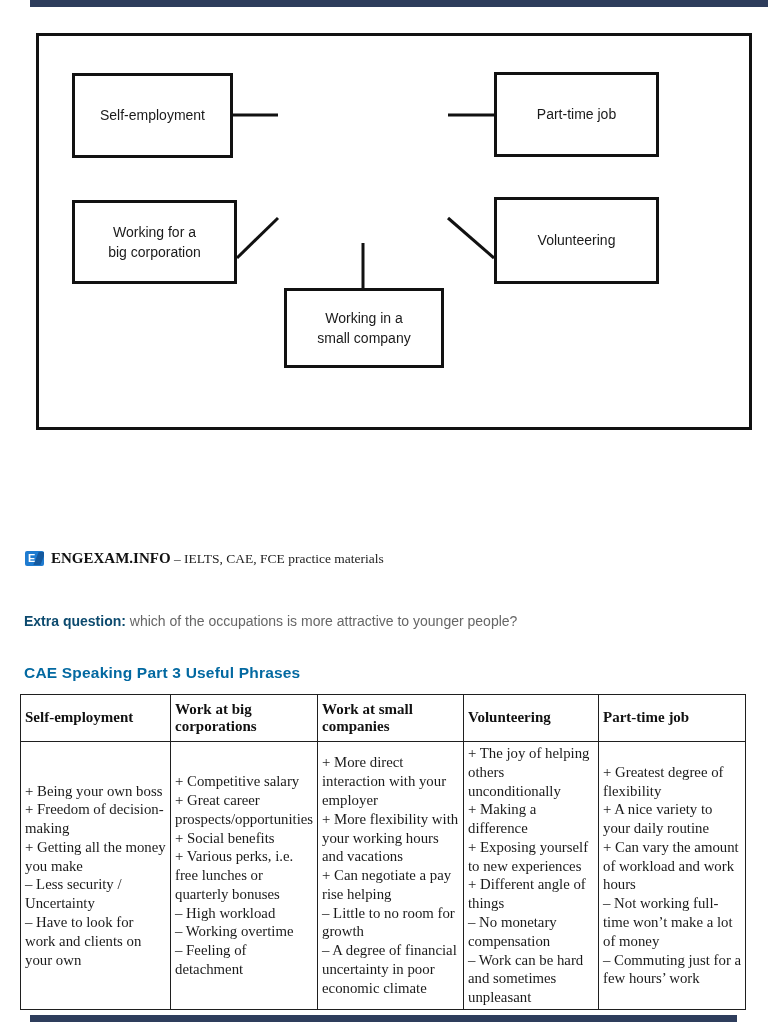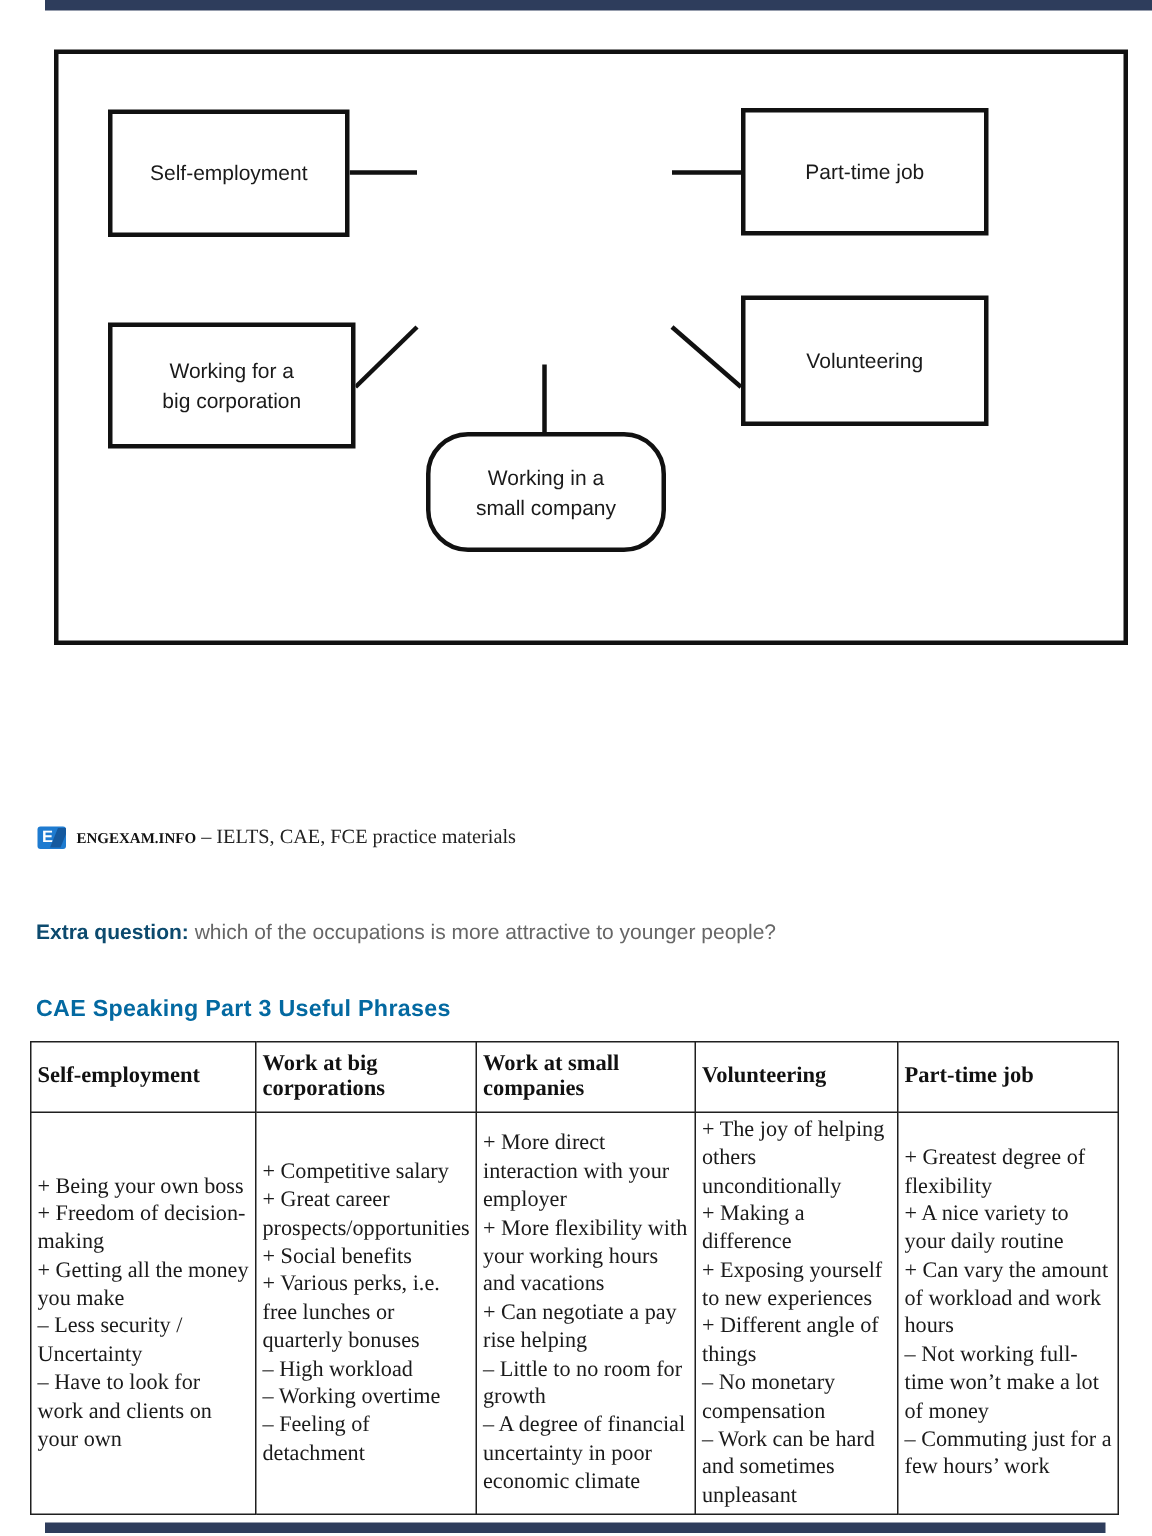--- a/index.html
+++ b/index.html
@@ -15,34 +15,34 @@
   .diagram{position:absolute;left:36px;top:33px;width:710px;height:391px;
            border:3px solid #111;background:#fff;}
   .connectors{position:absolute;left:0;top:0;width:710px;height:391px;}
   .node{position:absolute;border:3px solid #111;background:#fff;box-sizing:border-box;
         display:flex;align-items:center;justify-content:center;text-align:center;
         font-family:"Liberation Sans",sans-serif;font-size:14px;color:#1a1a1a;
         white-space:pre-line;line-height:1.45;}
   .node.self{left:33px;top:37px;width:161px;height:85px;}
   .node.center{left:239px;top:35px;width:170px;height:172px;font-size:13.5px;line-height:1.6;}
   .node.part{left:455px;top:36px;width:165px;height:85px;}
-  .node.big{left:33px;top:164px;width:165px;height:84px;margin-top:15px;}
+  .node.big{left:33px;top:164px;width:165px;height:84px;}
   .node.vol{left:455px;top:161px;width:165px;height:87px;}
-  .node.small{left:245px;top:252px;width:160px;height:80px;border-radius:28px;}
+  .node.small{left:245px;top:252px;width:160px;height:80px;}
 
   
   .brand-row{position:absolute;left:25px;top:550px;display:flex;align-items:center;}
   .logo{position:relative;width:19px;height:15px;background:#1E7BD0;border-radius:2px;
         display:inline-block;overflow:hidden;margin-right:7px;}
   .logo-e{position:absolute;left:3px;top:1px;color:#fff;font-family:"Liberation Sans",sans-serif;
           font-weight:bold;font-size:11px;line-height:13px;}
   .logo-pencil{position:absolute;right:1px;top:1px;width:7px;height:13px;background:#15599E;
           transform:skewX(-22deg);}
   .brand-text{font-family:"Liberation Serif",serif;font-size:13.5px;color:#222;}
-  .brand-text b{font-size:10px;color:#111;}
+  .brand-text b{font-size:15px;color:#111;}
 
   
   .extra-q{position:absolute;left:24px;top:613px;font-family:"Liberation Sans",sans-serif;
            font-size:14px;color:#666;}
   .extra-q b{color:#0c4a6e;}
 
   
   .section-title{position:absolute;left:24px;top:664px;margin:0;
                  font-family:"Liberation Sans",sans-serif;font-size:15.5px;
                  font-weight:bold;color:#0369a1;letter-spacing:.2px;}

